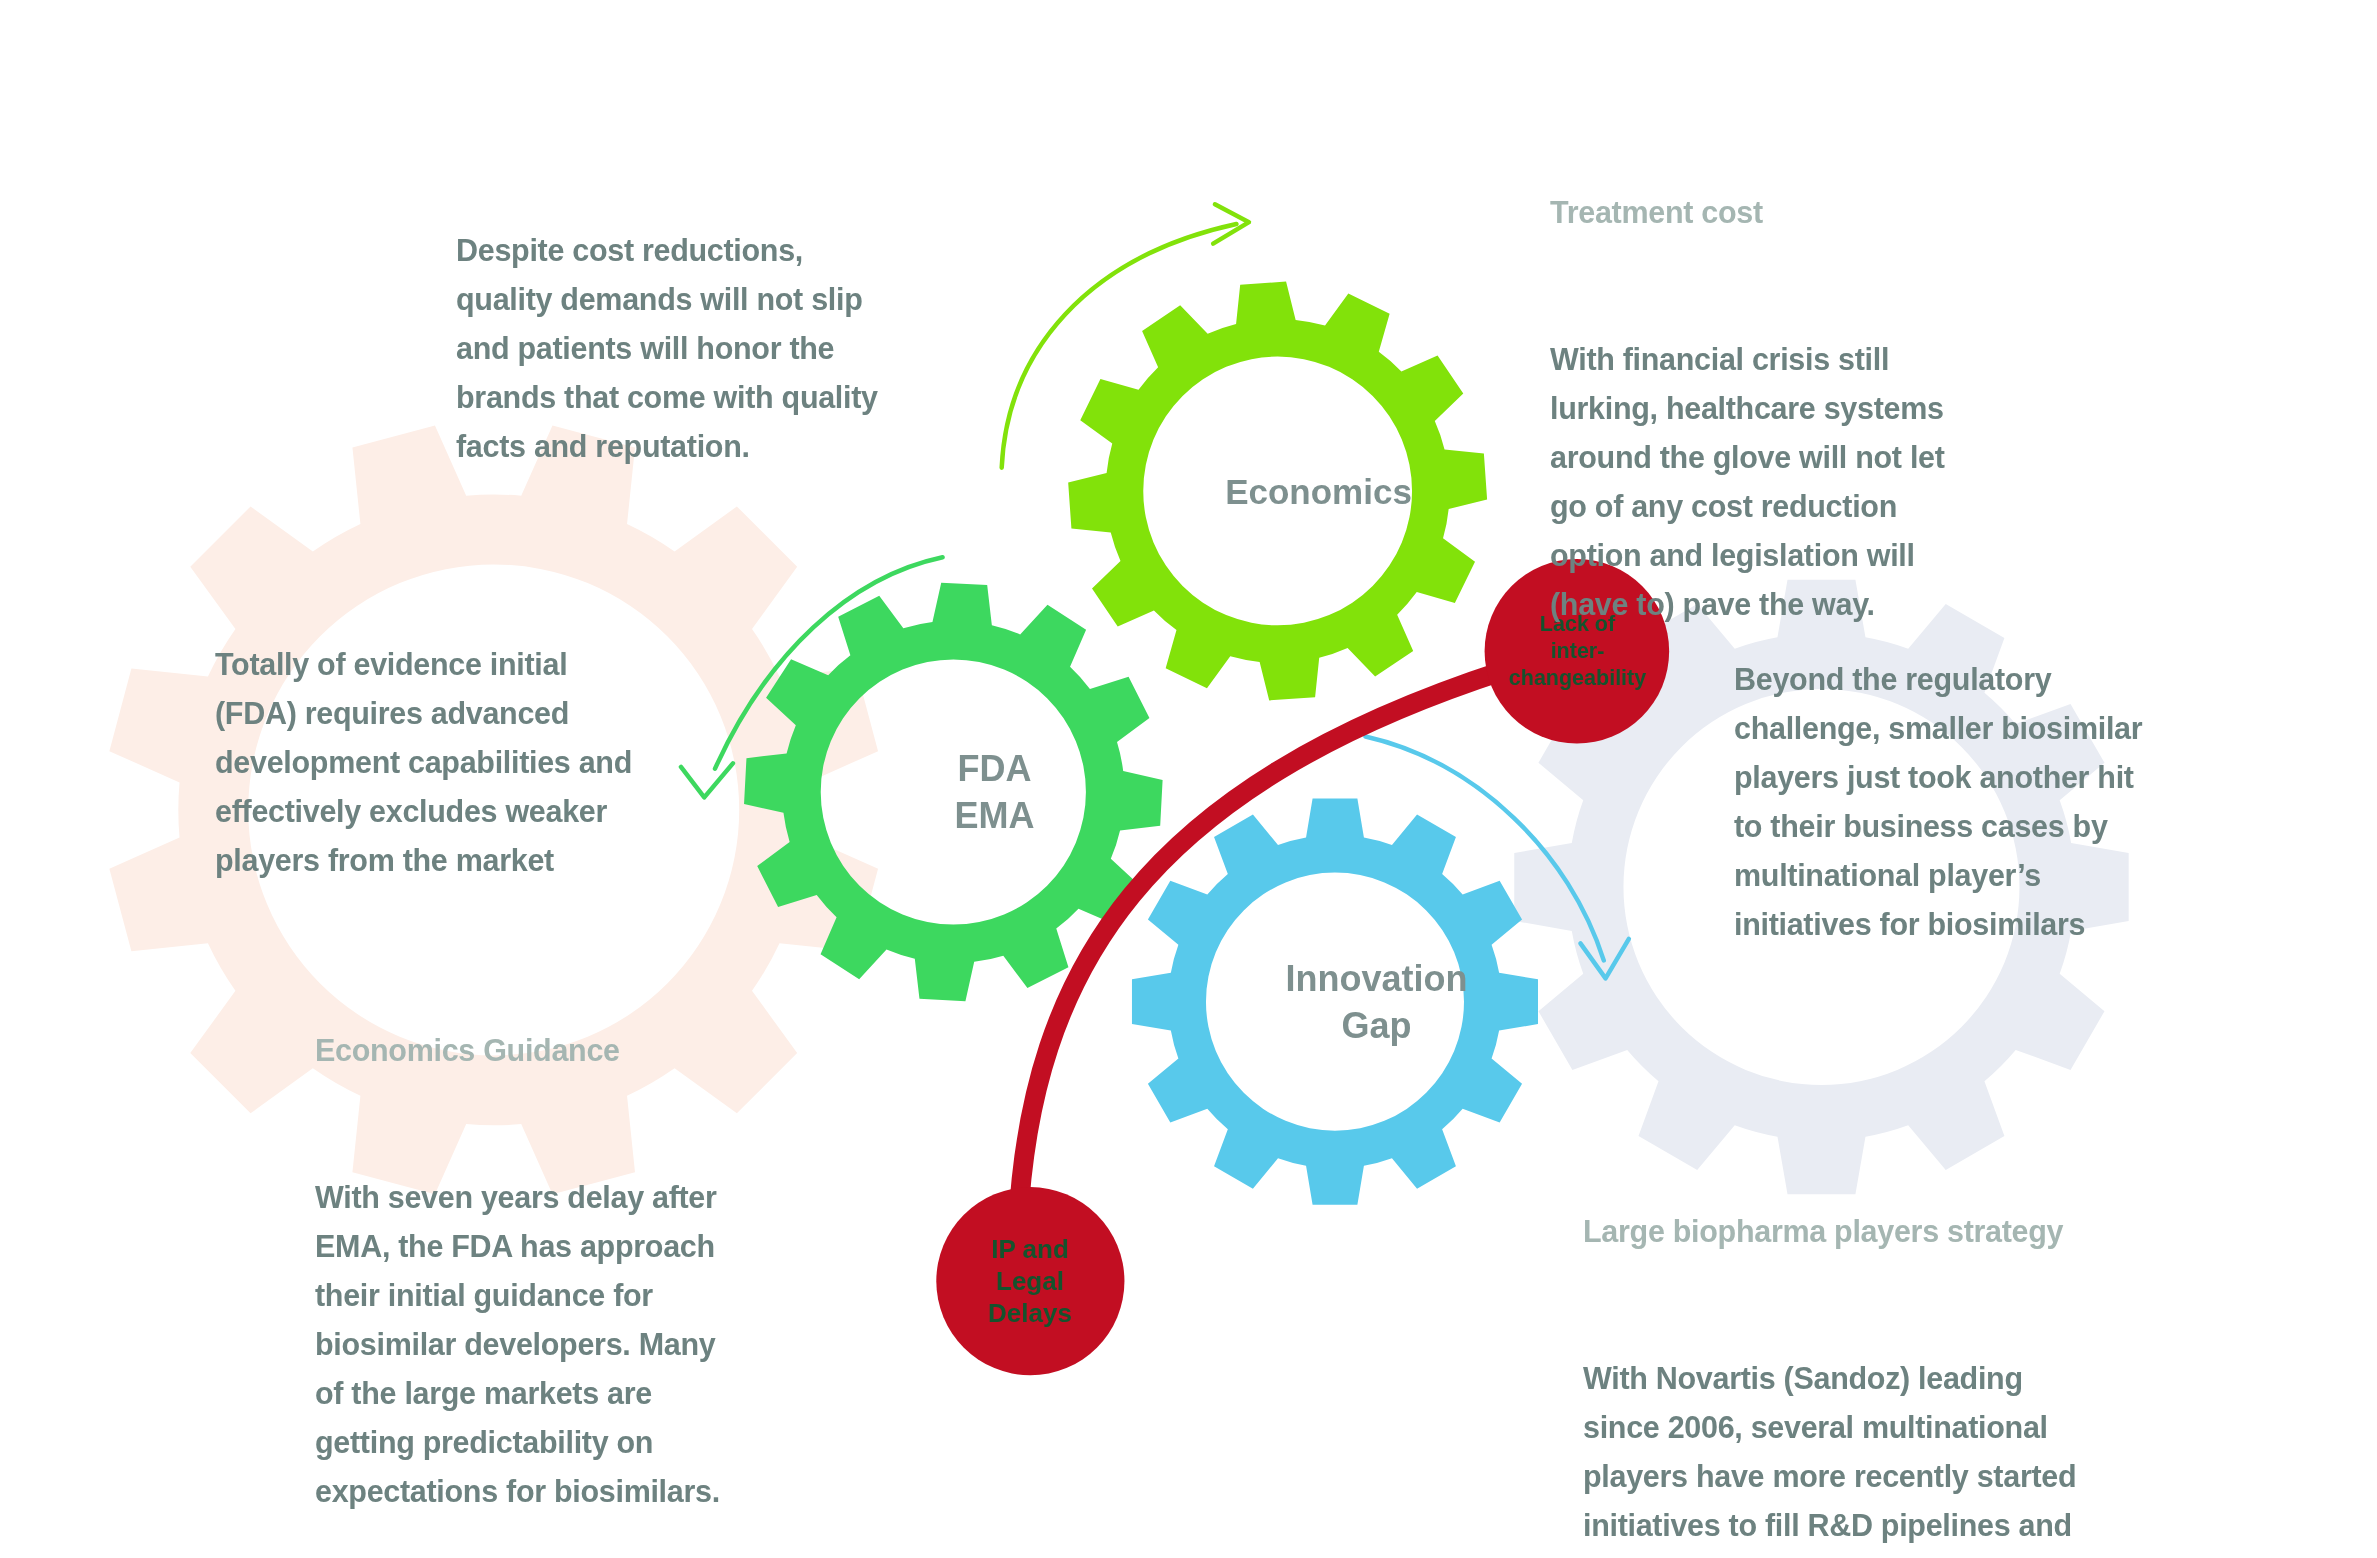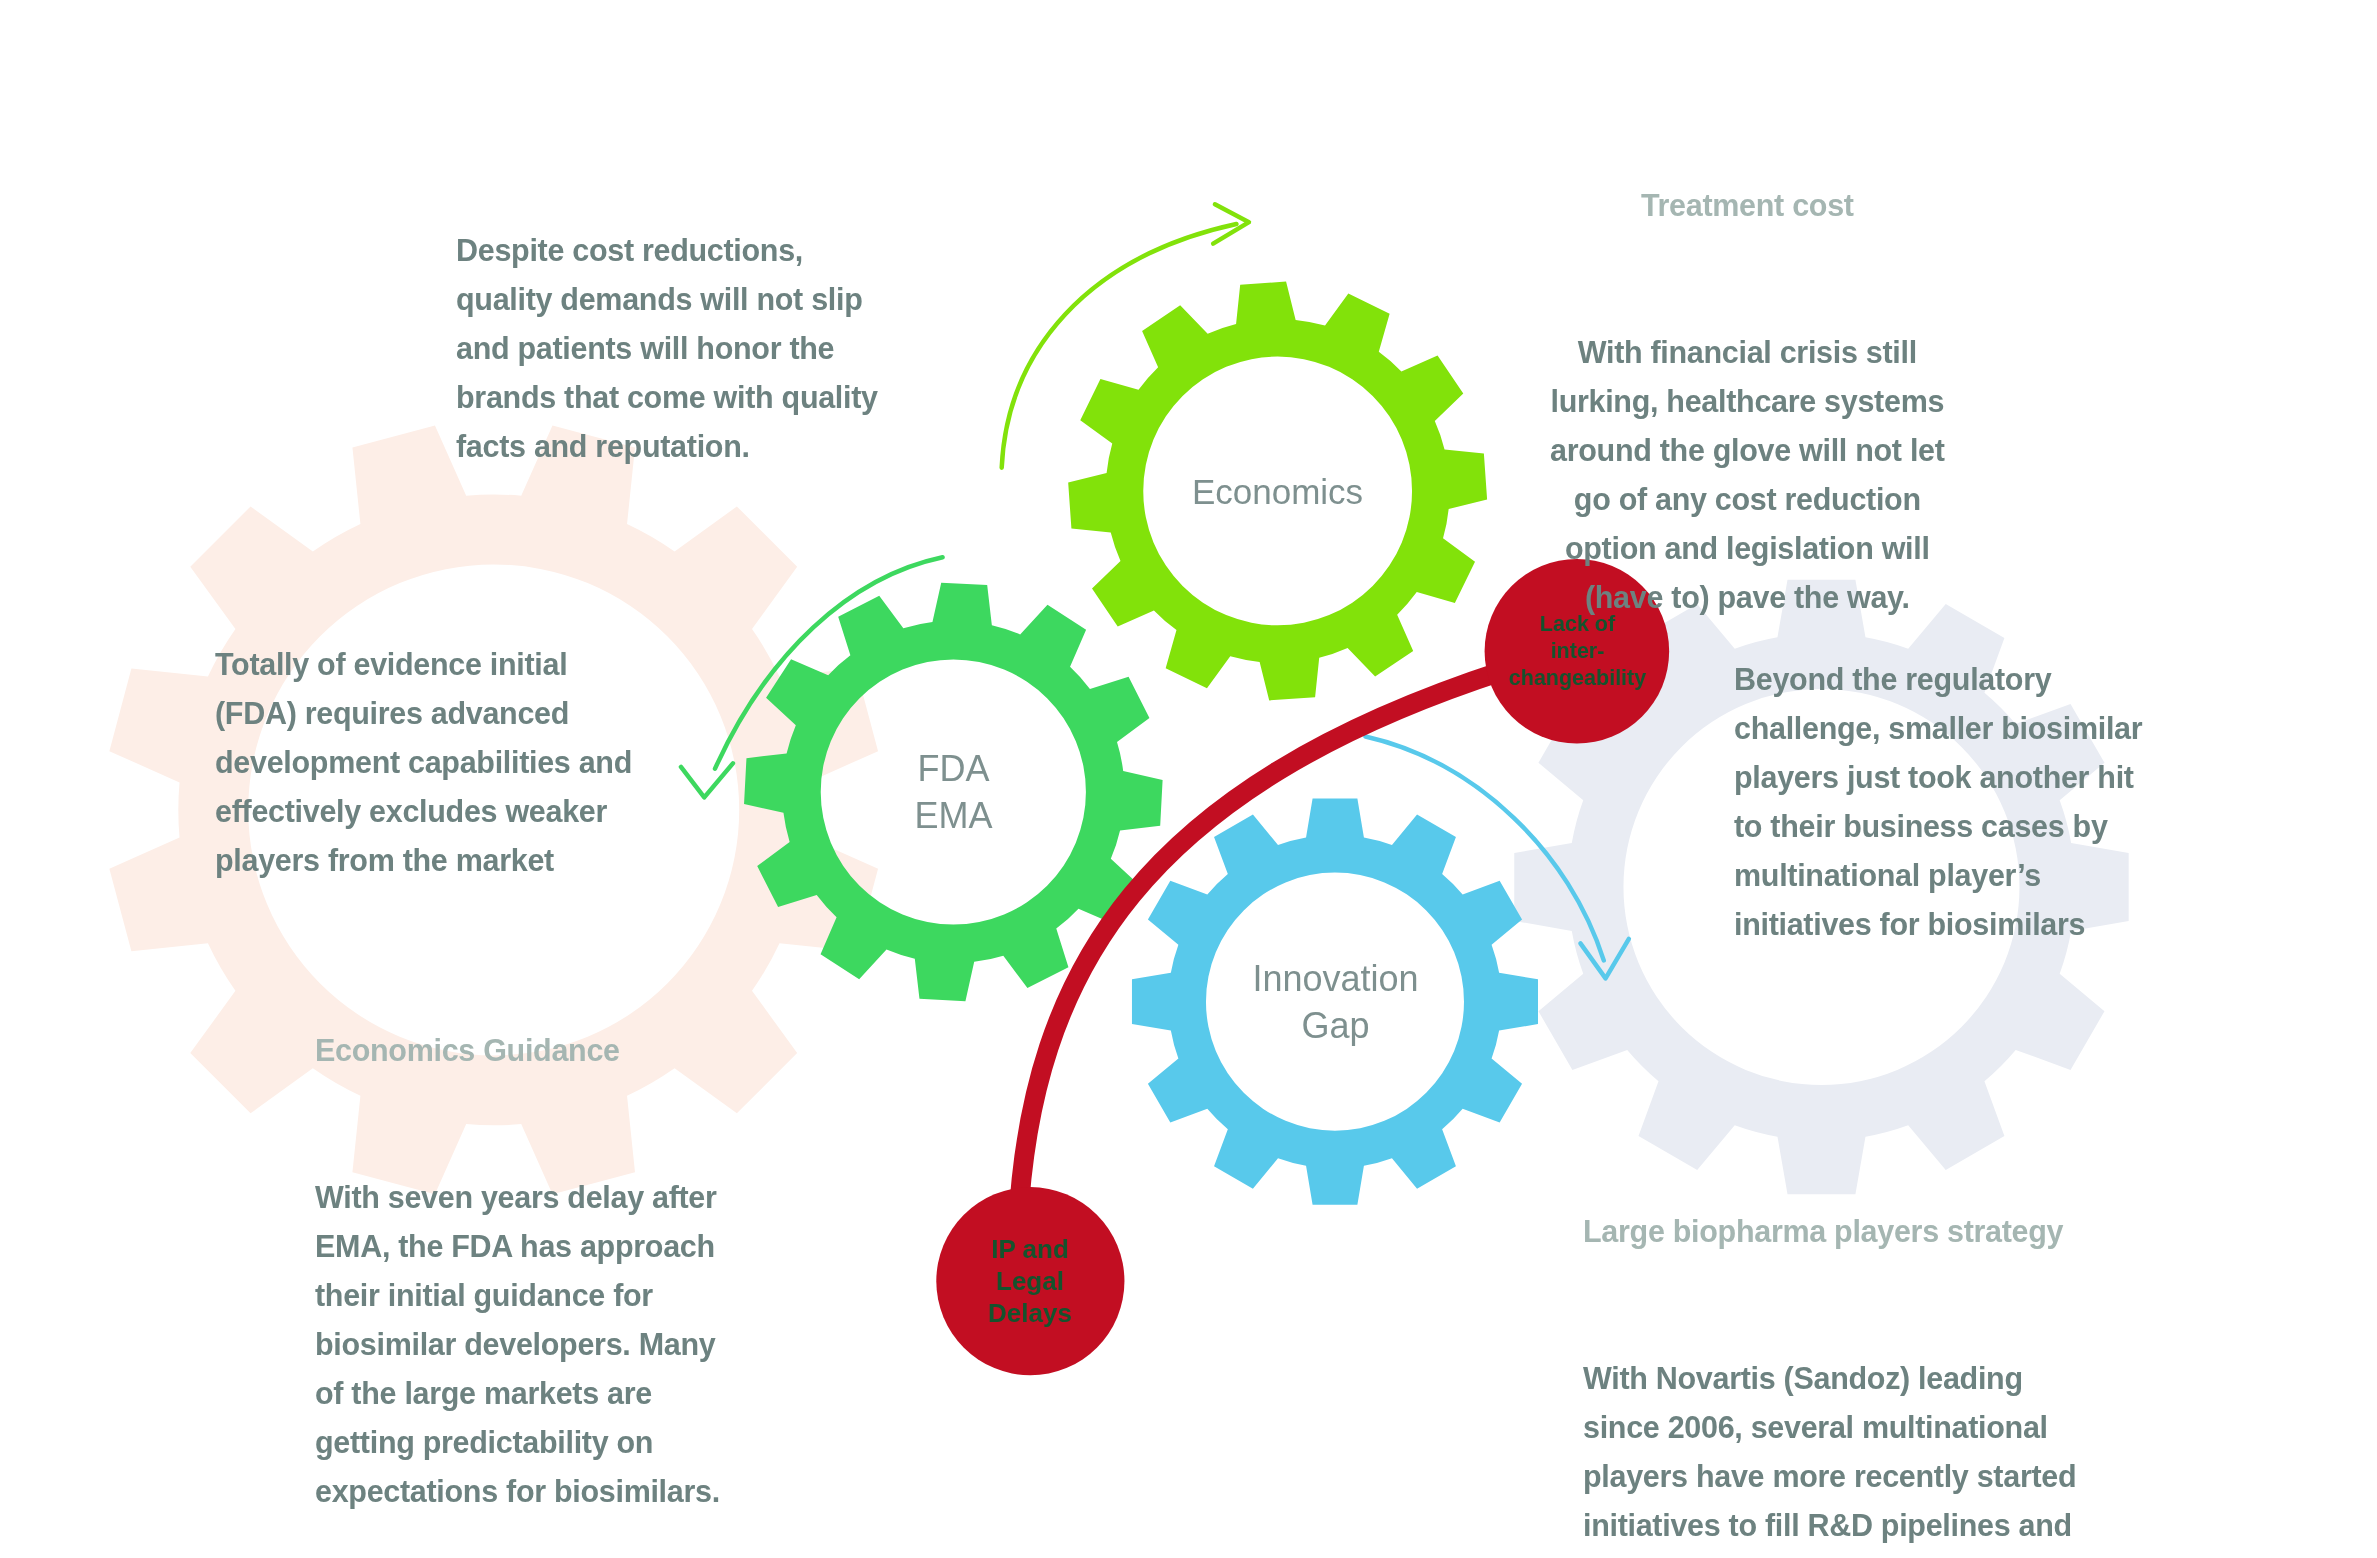--- a/index.html
+++ b/index.html
@@ -30,22 +30,23 @@
     white-space: pre;
   }
   .note-body { white-space: pre; }
   .gear-label {
     position: absolute;
     display: flex;
     align-items: center;
     justify-content: center;
     text-align: center;
     white-space: pre-line;
-    font-weight: 400;
+    font-weight: 700;
     color: #7e908f;
+    padding-left: 41px;
   }
   .gear-label.single { font-size: 35px; line-height: 41px; }
   .gear-label.double { font-size: 36px; line-height: 47px; }
   .badge-label {
     position: absolute;
     display: flex;
     align-items: center;
     justify-content: center;
     text-align: center;
     white-space: pre-line;
@@ -104,21 +105,21 @@
 Delays</div>
 
   <div class="note" style="left:456px; top:128px;">
     <div class="note-body">Despite cost reductions,
 quality demands will not slip
 and patients will honor the
 brands that come with quality
 facts and reputation.</div>
   </div>
 
-  <div class="note" style="left:1550px; top:83px;text-align:center;">
+  <div class="note" style="left:1550px; top:90px;">
     <div class="note-heading">Treatment cost</div>
     <div class="note-body">With financial crisis still
 lurking, healthcare systems
 around the glove will not let
 go of any cost reduction
 option and legislation will
 (have to) pave the way.</div>
   </div>
 
   <div class="note" style="left:215px; top:542px;">

